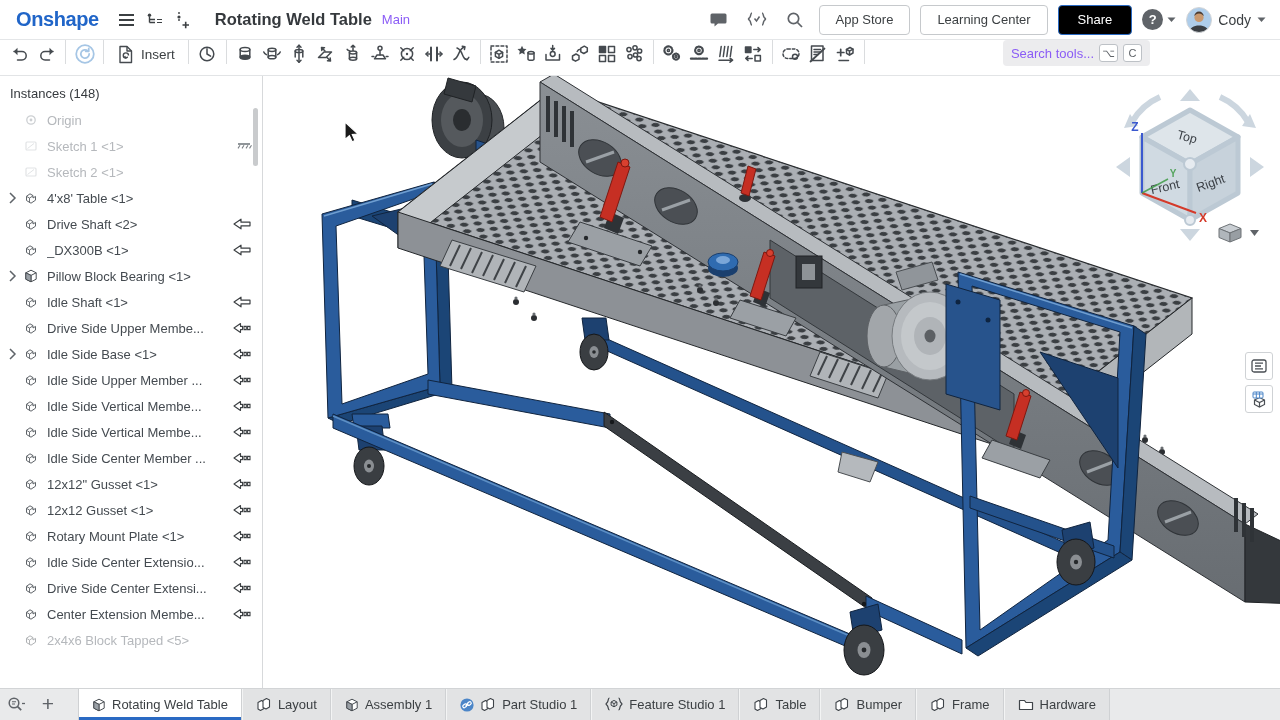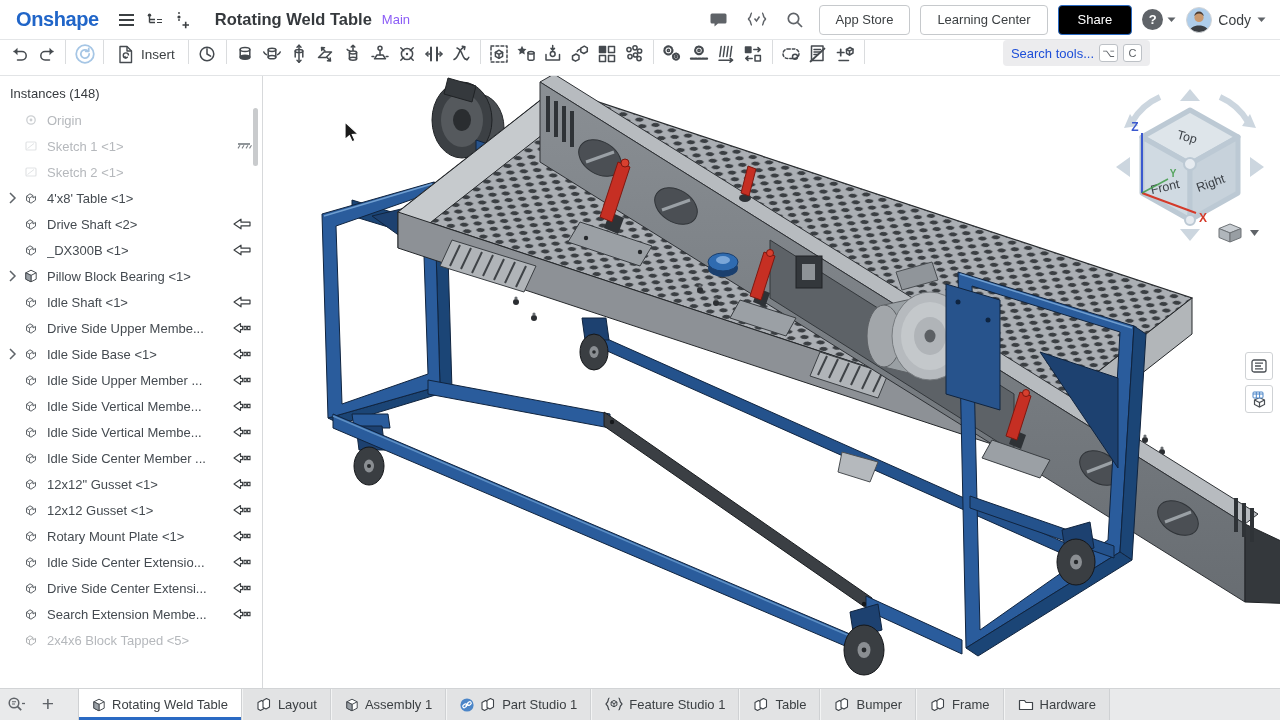--- a/index.html
+++ b/index.html
@@ -28,21 +28,21 @@
   #tbar{position:absolute;left:0;top:40px;width:100%;height:36px;background:#fff;
     border-bottom:1px solid #e2e4e6;display:flex;align-items:flex-start;box-sizing:border-box;padding-left:6px;}
   .ti{width:27px;height:28px;display:flex;align-items:center;justify-content:center;cursor:pointer;border-radius:3px;flex:0 0 auto;}
   .ti svg{stroke:#454a4f;fill:none;stroke-width:1.5;stroke-linecap:round;stroke-linejoin:round;}
   .ti.dis svg{stroke:#a6c6e5;}
   .sep{width:1px;height:24px;background:#dadcde;margin:0 5px;flex:0 0 auto;}
   #insertbtn{display:flex;align-items:center;gap:6px;padding:0 8px;height:28px;cursor:pointer;}
   #insertbtn span{font-size:13.5px;color:#3c4043;}
   #toolsearch{margin-left:auto;margin-right:130px;height:26px;background:#ececee;border-radius:4px;
     display:flex;align-items:center;gap:5px;padding:0 8px;cursor:text;}
-  #toolsearch .ph{font-size:13px;color:#1d4ed8;}
+  #toolsearch .ph{font-size:13px;color:#8b5cf6;}
   #toolsearch kbd{font-family:inherit;font-size:11px;color:#5f6368;background:#fff;border:1px solid #bdc1c6;
     border-radius:3px;min-width:13px;height:16px;display:flex;align-items:center;justify-content:center;padding:0 2px;}
 
   
   #sidebar{position:absolute;left:0;top:76px;width:263px;bottom:32px;background:#fff;
     border-right:1px solid #d7d9db;box-sizing:border-box;overflow:hidden;}
   #insthdr{font-size:13px;font-weight:400;color:#35393d;padding:10px 10px 6px 10px;}
   .row{display:flex;align-items:center;height:26px;padding:0 4px 0 8px;font-size:13px;color:#444a50;cursor:pointer;}
   .row .chev{width:16px;display:flex;align-items:center;flex:0 0 auto;}
   .row .ic{width:18px;display:flex;align-items:center;flex:0 0 auto;margin-right:5px;}
@@ -694,21 +694,21 @@
         </div>
 
         <div class="row">
           <span class="chev"></span>
           <span class="ic">
             <svg width="14" height="14" viewBox="0 0 14 14">
               <path d="M2.5 9.5V5.3L6 2.8l3 1.8V7l2.5-1.6V9.2L7 12.2z" fill="#fdfdfd" stroke="#5f6469" stroke-width="1" stroke-linejoin="round"></path>
               <path d="M2.5 5.3l3 1.8 3.5-2.3M5.5 7.1v4.6" fill="none" stroke="#5f6469" stroke-width="0.9"></path>
             </svg>
           </span>
-          <span class="lbl">Search Extension Membe...</span>
+          <span class="lbl">Center Extension Membe...</span>
           <span class="rarr">
             <svg width="20" height="14" viewBox="0 0 20 14">
               <path d="M8.5 2.5 2 7l6.5 4.5V8.6h2V5.4h-2z" fill="#fff" stroke="#3c4043" stroke-width="1.1" stroke-linejoin="round"></path>
               <path d="M12 5.4h2.3v3.2H12zM15.6 5.4H18v3.2h-2.4z" fill="none" stroke="#3c4043" stroke-width="1.1"></path>
             </svg>
           </span>
         </div>
 
         <div class="row muted">
           <span class="chev"></span>

